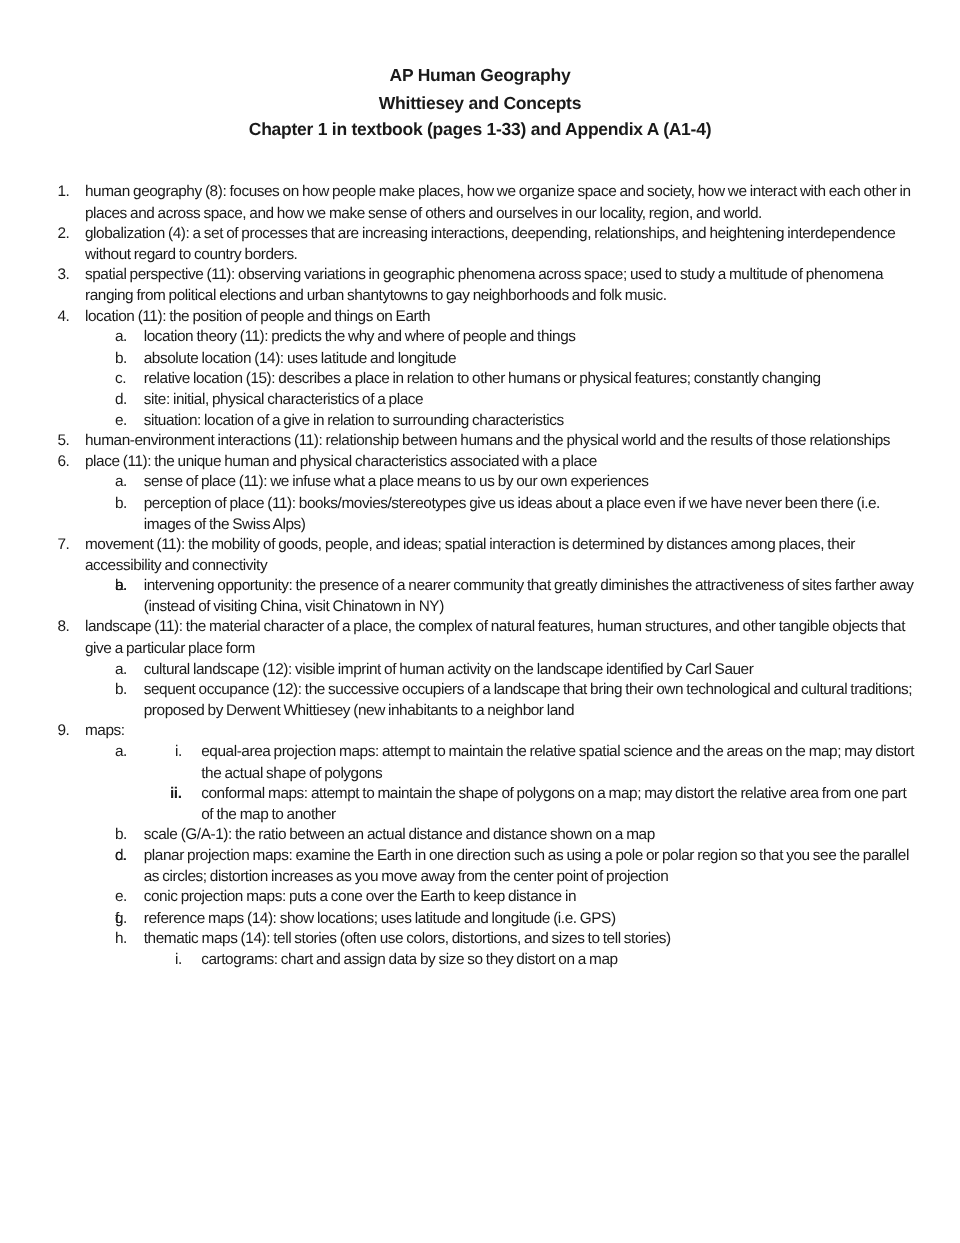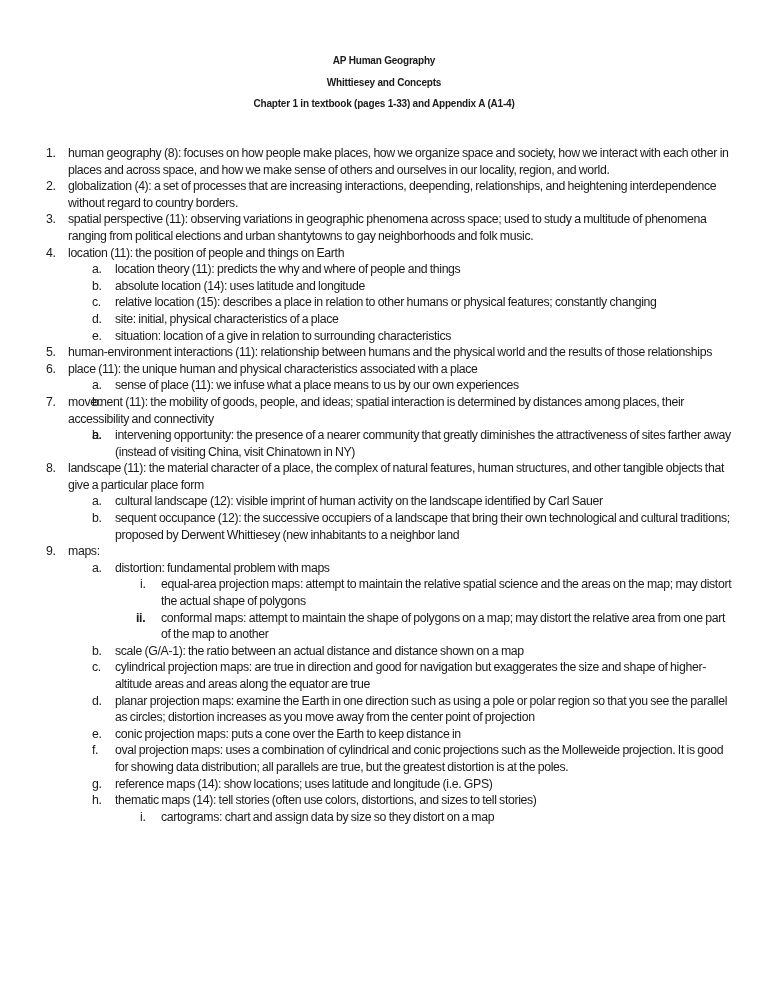--- a/index.html
+++ b/index.html
@@ -22,21 +22,21 @@
       width: 768px;
       height: 994px;
     }
     .title-block {
       position: absolute;
       top: 50px;
       left: 0;
       width: 768px;
       text-align: center;
       font-weight: bold;
-      font-size: 10px;
+      font-size: 14px;
       line-height: 21.5px;
       letter-spacing: -0.2px;
     }
     .title-line { display: block; }
     .list {
       position: absolute;
       top: 145px;
       left: 0;
       width: 768px;
       font-size: 12.3px;
@@ -122,20 +122,21 @@
     <div class="item lvl1">
       <span class="marker">6.</span>
       <span class="text">place (11): the unique human and physical characteristics associated with a place</span>
     </div>
     <div class="item lvl2">
       <span class="marker">a.</span>
       <span class="text">sense of place (11): we infuse what a place means to us by our own experiences</span>
     </div>
     <div class="item lvl2">
       <span class="marker">b.</span>
+      <span class="text">perception of place (11): books/movies/stereotypes give us ideas about a place even if we have never been there (i.e. images of the Swiss Alps)</span>
     </div>
 
     <div class="item lvl1">
       <span class="marker">7.</span>
       <span class="text">movement (11): the mobility of goods, people, and ideas; spatial interaction is determined by distances among places, their accessibility and connectivity</span>
     </div>
     <div class="item lvl2">
       <span class="marker">a.</span>
     </div>
     <div class="item lvl2">
@@ -155,49 +156,46 @@
       <span class="marker">b.</span>
       <span class="text">sequent occupance (12):  the successive occupiers of a landscape that bring their own technological and cultural traditions; proposed by Derwent Whittiesey (new inhabitants to a neighbor land</span>
     </div>
 
     <div class="item lvl1">
       <span class="marker">9.</span>
       <span class="text">maps:</span>
     </div>
     <div class="item lvl2">
       <span class="marker">a.</span>
-      <span class="text">distortion: fundamental problem with maps</span>
     </div>
     <div class="item lvl3">
       <span class="marker">i.</span>
       <span class="text">equal-area projection maps: attempt to maintain the relative spatial science and the areas on the map; may distort the actual shape of polygons</span>
     </div>
     <div class="item lvl3 roman2">
       <span class="marker">ii.</span>
       <span class="text">conformal maps: attempt to maintain the shape of polygons on a map; may distort the relative area from one part of the map to another</span>
     </div>
     <div class="item lvl2">
       <span class="marker">b.</span>
       <span class="text">scale (G/A-1): the ratio between an actual distance and distance shown on a map</span>
     </div>
     <div class="item lvl2">
       <span class="marker">c.</span>
-      <span class="text">cylindrical projection maps: are true in direction and good for navigation but exaggerates the size and shape of higher-altitude areas and areas along the equator are true</span>
     </div>
     <div class="item lvl2">
       <span class="marker">d.</span>
       <span class="text">planar projection maps:  examine the Earth in one direction such as using a pole or polar region so that you see the parallel as circles; distortion increases as you move away from the center point of projection</span>
     </div>
     <div class="item lvl2">
       <span class="marker">e.</span>
       <span class="text">conic projection maps:  puts a cone over the Earth to keep distance in</span>
     </div>
     <div class="item lvl2">
       <span class="marker">f.</span>
-      <span class="text">oval projection maps:  uses a combination of cylindrical and conic projections such as the Molleweide projection.  It is good for showing data distribution; all parallels are true, but the greatest distortion is at the poles.</span>
     </div>
     <div class="item lvl2">
       <span class="marker">g.</span>
       <span class="text">reference maps (14): show locations; uses latitude and longitude (i.e. GPS)</span>
     </div>
     <div class="item lvl2">
       <span class="marker">h.</span>
       <span class="text">thematic maps (14): tell stories (often use colors, distortions, and sizes to tell stories)</span>
     </div>
     <div class="item lvl3">

